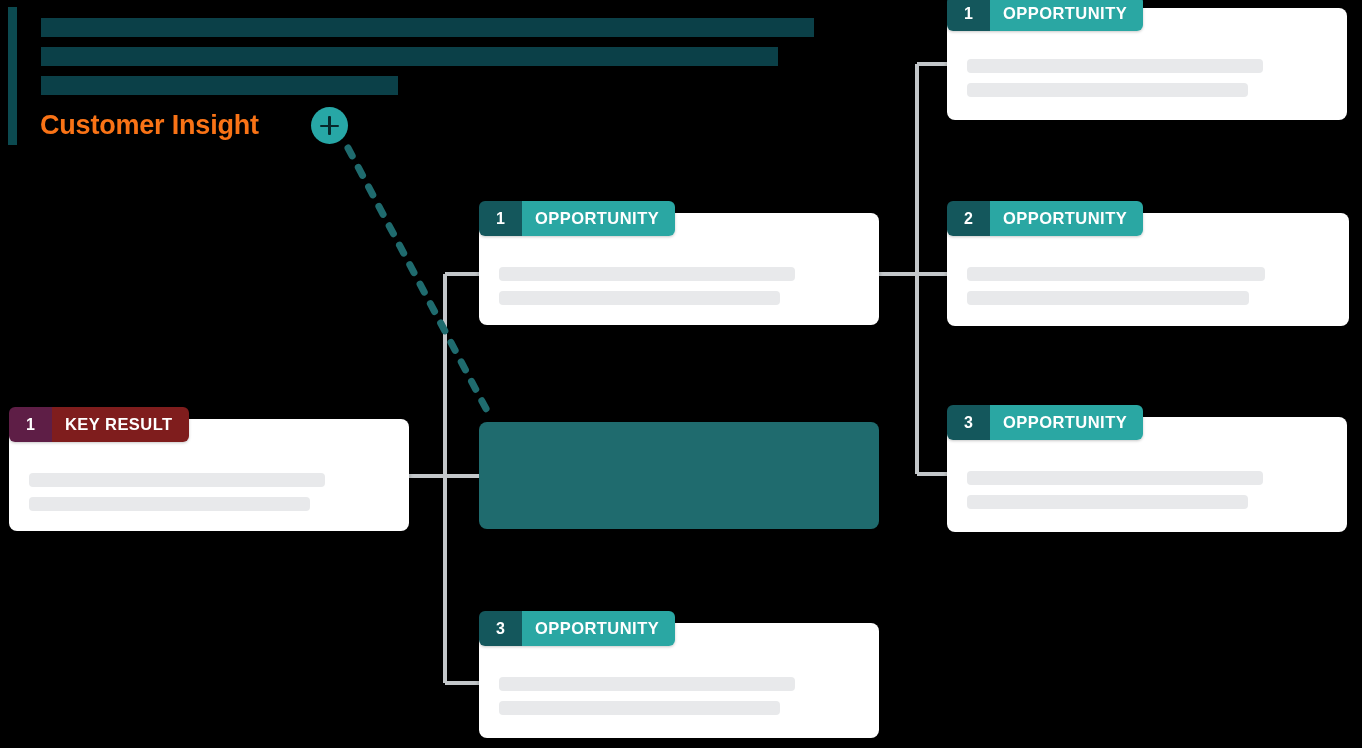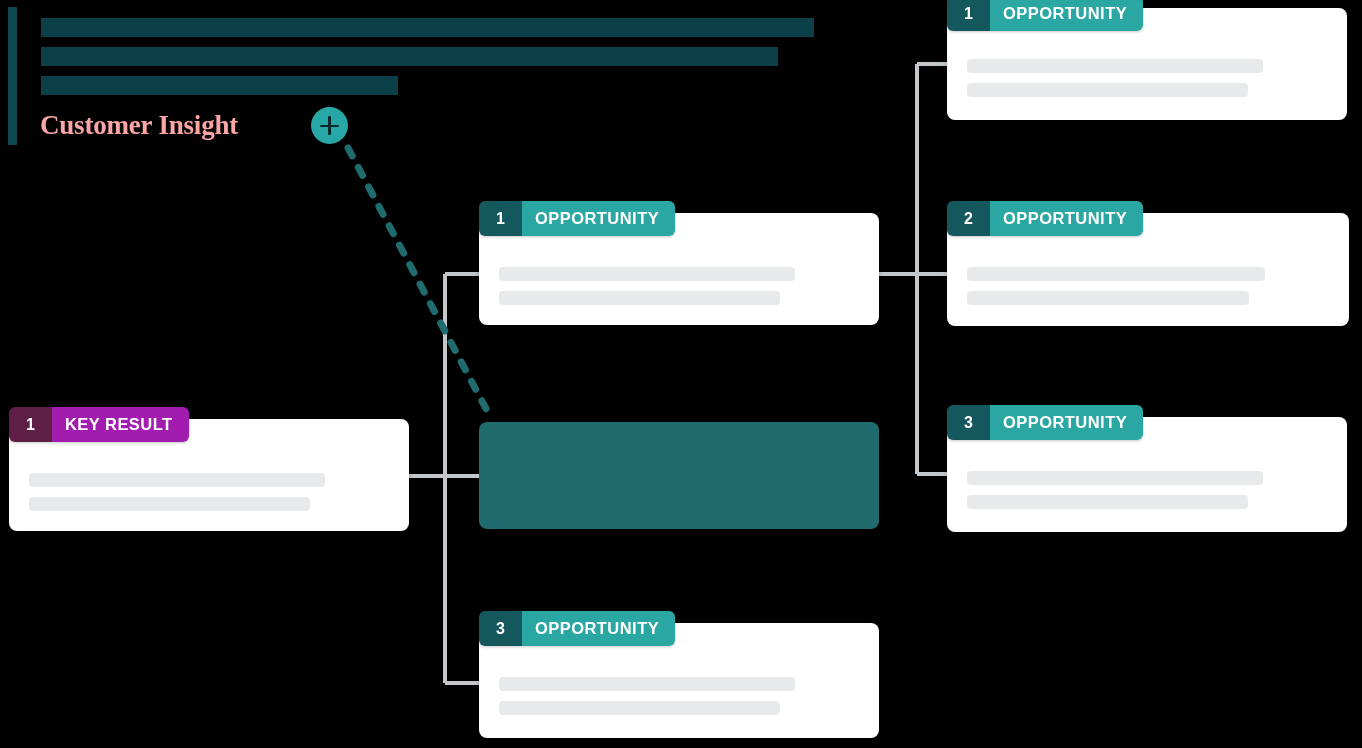--- a/index.html
+++ b/index.html
@@ -130,21 +130,21 @@
     align-items: center;
     padding: 0 16px 0 13px;
     color: #ffffff;
     font-size: 16.5px;
     font-weight: 700;
     letter-spacing: 0.45px;
     background: #2aa7a3;
     white-space: nowrap;
   }
   .badge.kr .badge-num   { background: #5e1e46; }
-  .badge.kr .badge-label { background: #a21caf; }
+  .badge.kr .badge-label { background: #7f1d1d; }
 
   .skeleton {
     position: absolute;
     height: 14px;
     border-radius: 4px;
     background: #e8e9eb;
   }
 </style>
 </head>
 <body>
@@ -168,21 +168,21 @@
     </g>
 
     <path d="M 348 148 L 492 420" stroke="#1f6b6e" stroke-width="7" fill="none" stroke-linecap="round" stroke-dasharray="9 13"></path>
   </svg>
 
   <div class="insight-block">
     <div class="insight-accent" style="background: rgb(12, 74, 80);"></div>
     <div class="insight-bar b1" style="background: rgb(11, 64, 72); width: 773px;"></div>
     <div class="insight-bar b2" style="background: rgb(11, 64, 72); width: 737px;"></div>
     <div class="insight-bar b3" style="background: rgb(11, 64, 72); width: 357px;"></div>
-    <div class="insight-title" style="color: #fca5a5; font-family: Liberation Serif, serif;">Customer Insight</div>
+    <div class="insight-title" style="color: #f97316;">Customer Insight</div>
     <div class="insight-add" title="Add" style="background: rgb(39, 167, 166);"></div>
   </div>
 
   <div class="card-ghost" id="ghost-card" style="left: 479px; top: 422px; width: 400px; height: 107px; background: rgb(31, 107, 110);"></div>
 
   <div id="cards-layer">
       <div class="card" style="left: 947px; top: 8px; width: 400px; height: 112px; background: rgb(255, 255, 255);">
         <div class="badge">
           <div class="badge-num">1</div>
           <div class="badge-label">OPPORTUNITY</div>

